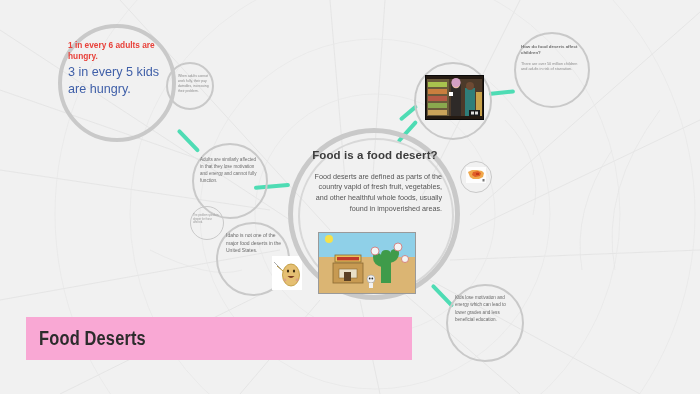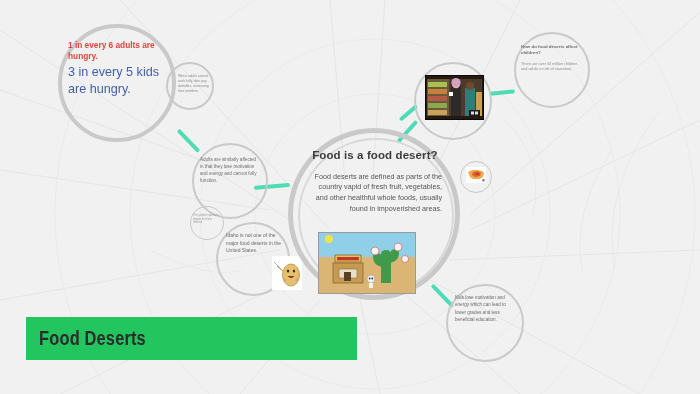--- a/index.html
+++ b/index.html
@@ -74,22 +74,22 @@
 
   
   #desert-img{position:absolute;left:318px;top:232px;width:96px;height:60px;
     border:1px solid #9a9a9a;overflow:hidden;background:#d9b877;}
 
   
   #potato-img{position:absolute;left:272px;top:256px;width:30px;height:34px;
     background:#ffffff;overflow:hidden;}
 
   
-  #title-bar{position:absolute;left:26px;top:317px;width:331px;height:43px;
-    background:#22c55e;display:flex;align-items:center;}
+  #title-bar{position:absolute;left:26px;top:317px;width:386px;height:43px;
+    background:#f9a8d4;display:flex;align-items:center;}
   #title-text{font-size:20px;font-weight:bold;color:#2c2c2c;
     padding-left:16px;letter-spacing:.2px;
     font-family:"Liberation Sans Narrow","Liberation Sans",sans-serif;
     transform:scaleX(.82);transform-origin:left center;}
 
   
   .connector{position:absolute;background:#4edcb4;border-radius:3px;height:4px;
     transform-origin:left center;}
 </style>
 </head>

